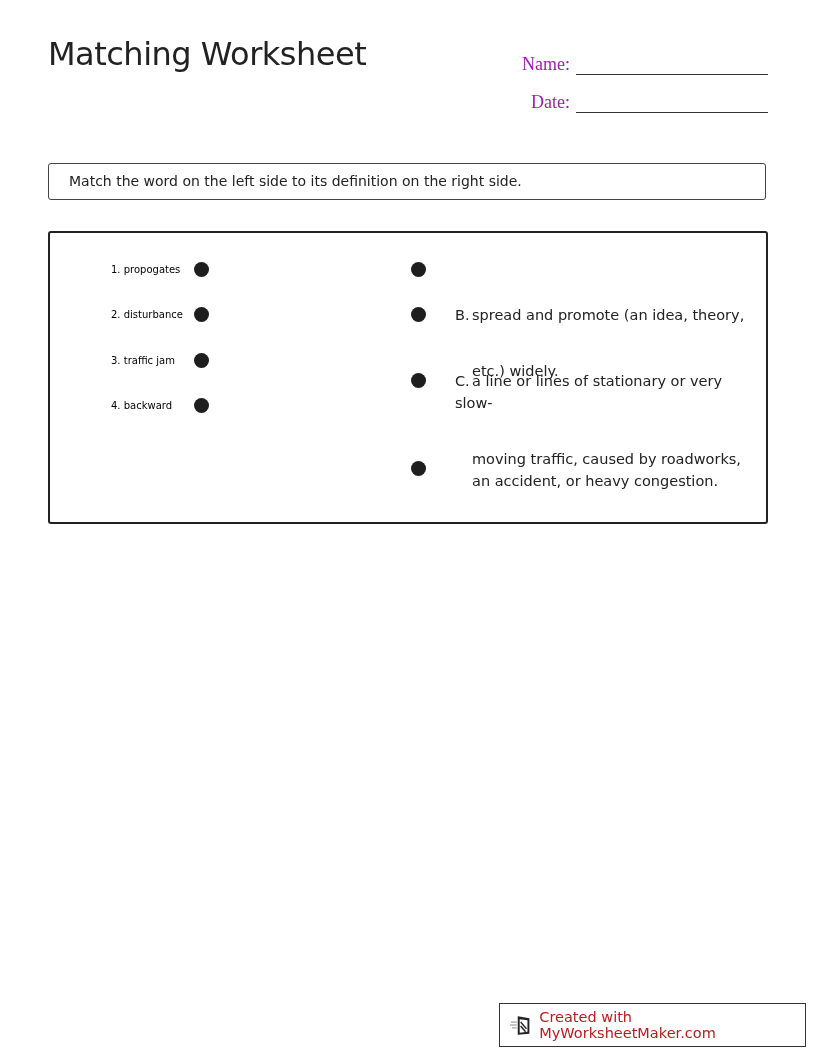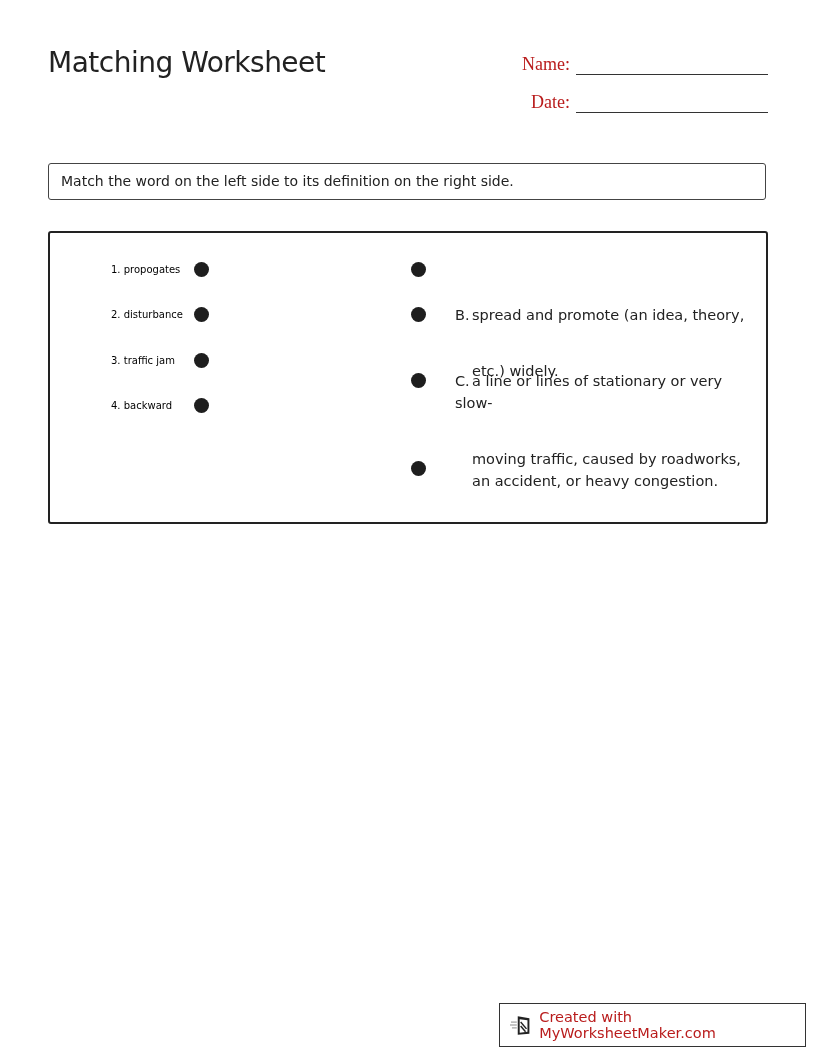--- a/index.html
+++ b/index.html
@@ -2,34 +2,34 @@
 <html><head>
 <meta charset="utf-8">
 <style>
   html, body { margin: 0; padding: 0; }
   body {
     width: 816px; height: 1056px; background: #ffffff; position: relative;
     font-family: "DejaVu Sans", sans-serif; color: #222;
     overflow: hidden;
   }
   .title {
-    position: absolute; left: 48px; top: 46px;
-    font-family: "DejaVu Sans", sans-serif; font-size: 28px; font-weight: normal;
+    position: absolute; left: 48px; top: 35px;
+    font-family: "DejaVu Sans", sans-serif; font-size: 32px; font-weight: normal;
     color: #222; letter-spacing: -0.5px; margin: 0;
   }
   .field { position: absolute; display: flex; align-items: flex-end; }
   .field-label {
-    font-family: "Liberation Serif", serif; font-size: 18px; color: #b91c1c;
+    font-family: "Liberation Serif", serif; font-size: 18px; color: #a21caf;
     width: 70px; text-align: right; margin-right: 6px;
   }
   .field-line { width: 192px; border-bottom: 1.5px solid #333; height: 16px; }
   .instructions {
     position: absolute; left: 48px; top: 163px; width: 718px; height: 37px;
     border: 1.5px solid #444; border-radius: 3px; box-sizing: border-box;
-    font-size: 14px; line-height: 35px; padding-left: 12px; color: #222;
+    font-size: 14px; line-height: 35px; padding-left: 20px; color: #222;
   }
   .match-box {
     position: absolute; left: 48px; top: 231px; width: 720px; height: 293px;
     border: 2px solid #222; border-radius: 3px; box-sizing: border-box;
   }
   .term {
     position: absolute; left: 17px; font-size: 10px; color: #000000;
     line-height: 20px;
     margin-left: 44px;
   }

